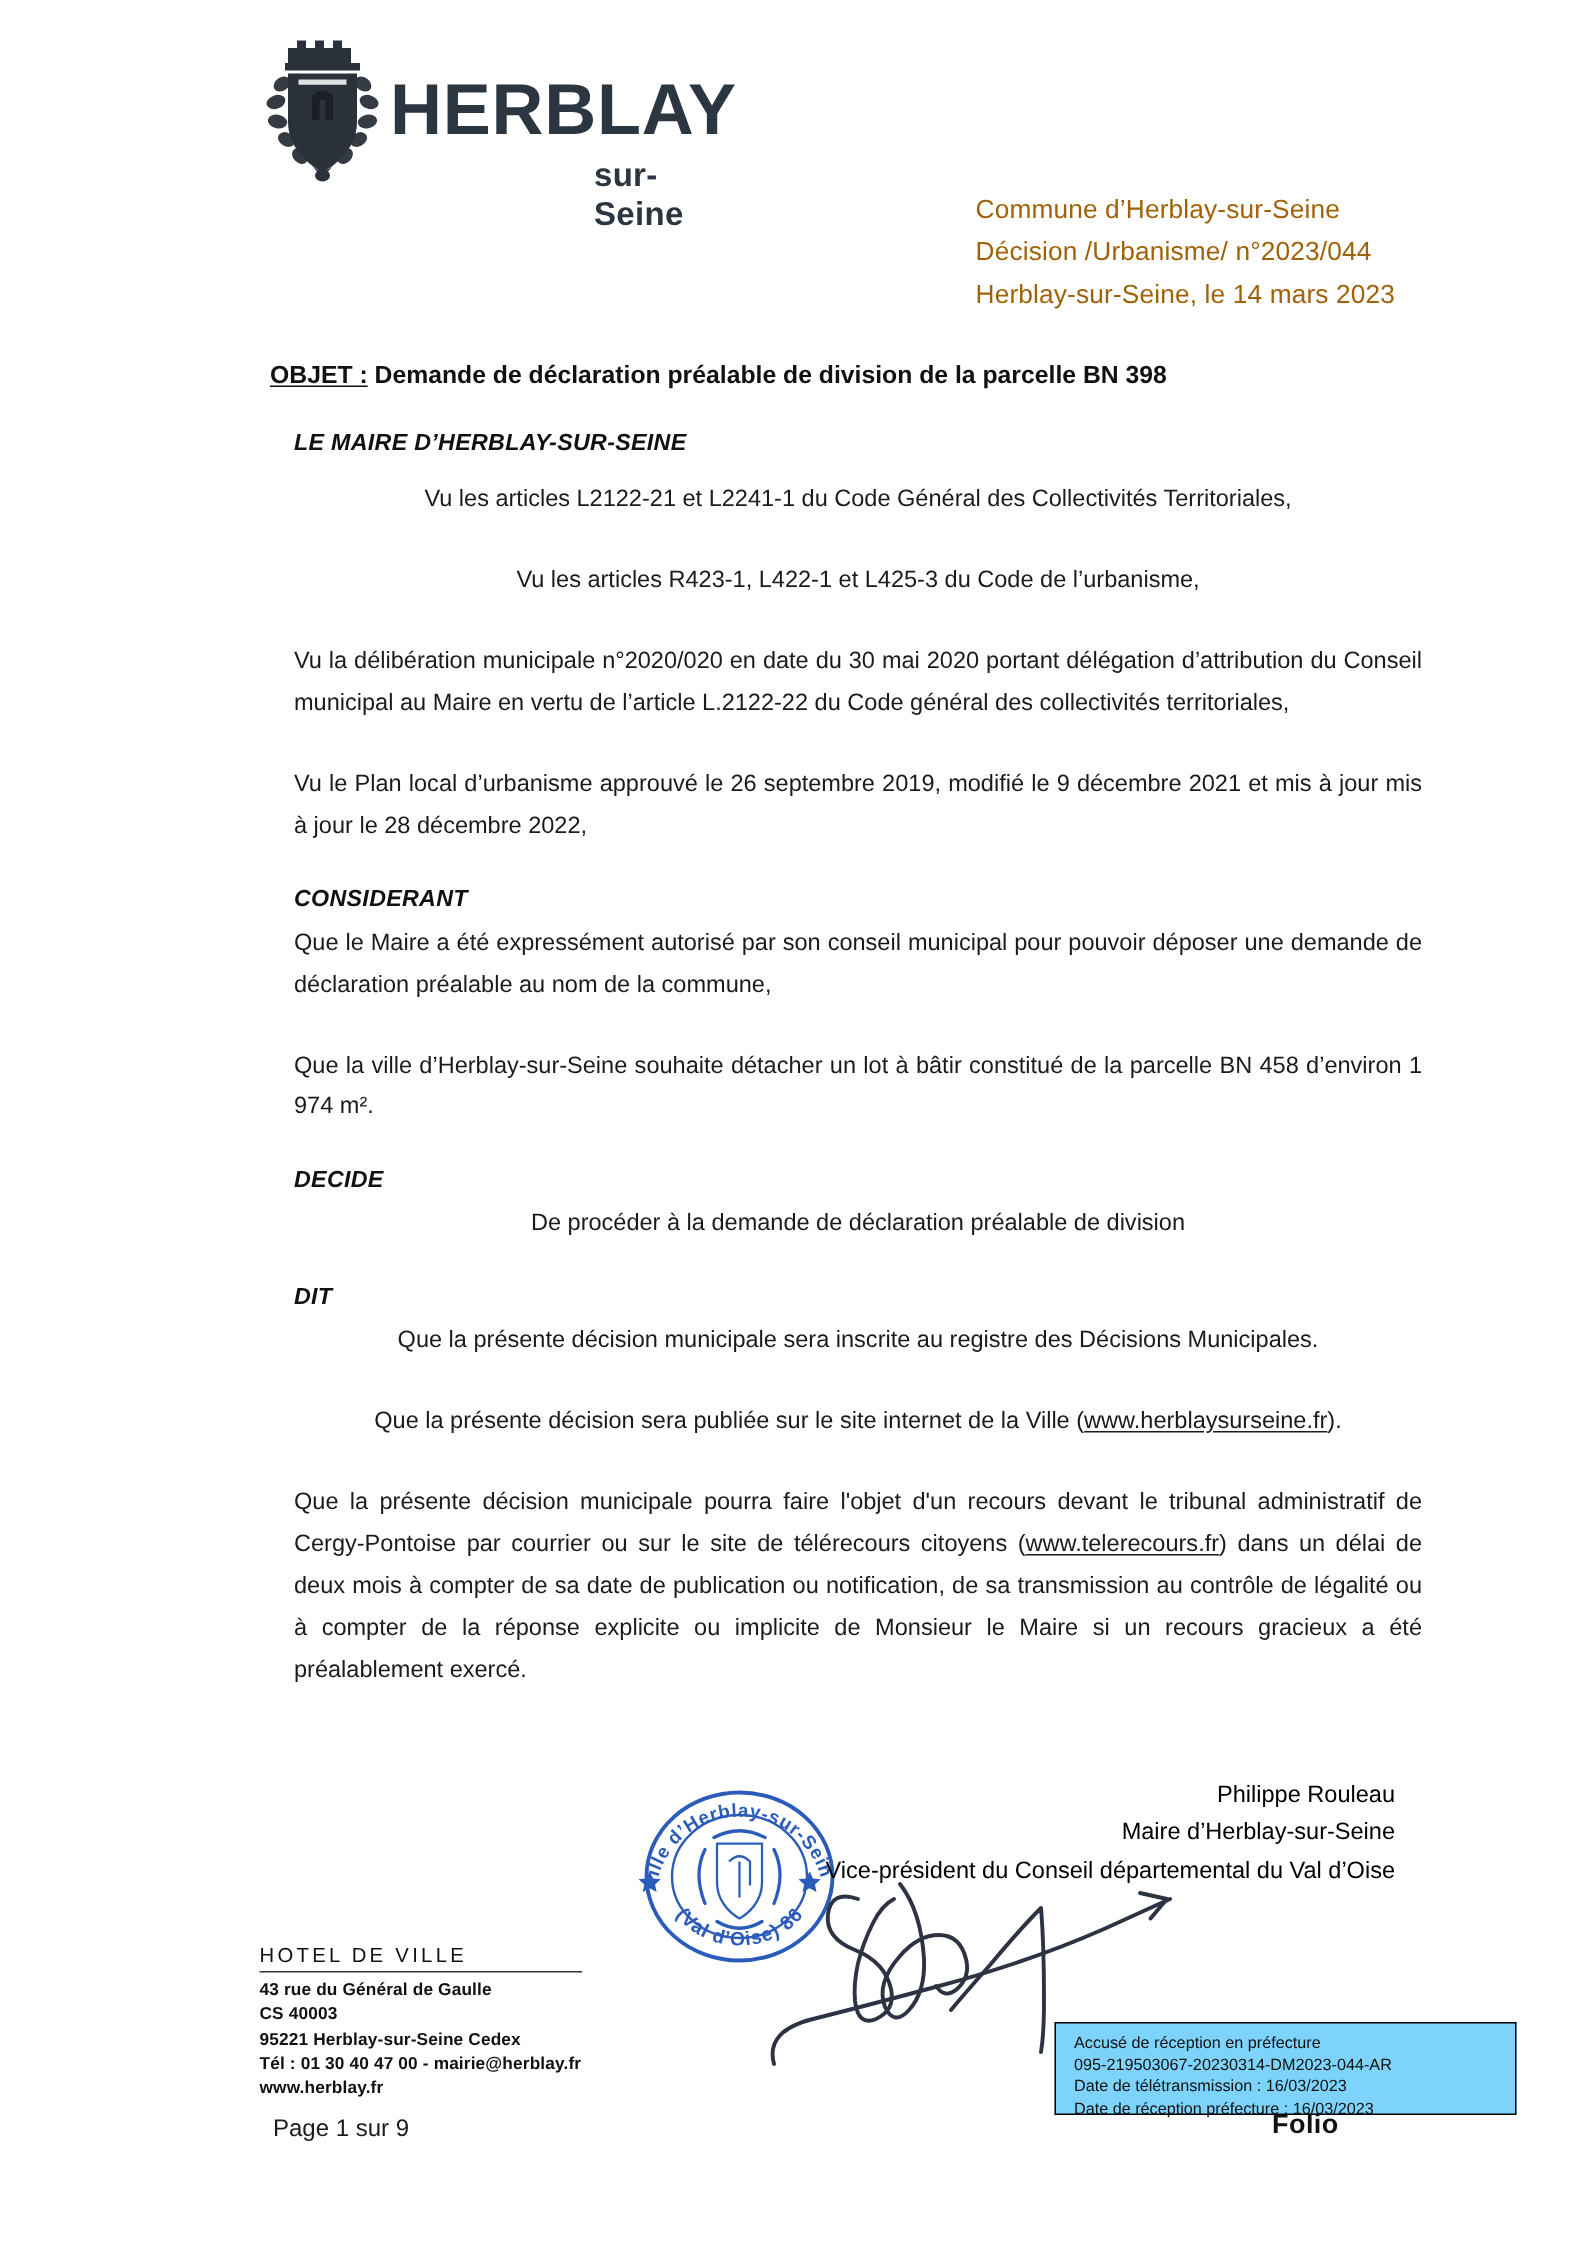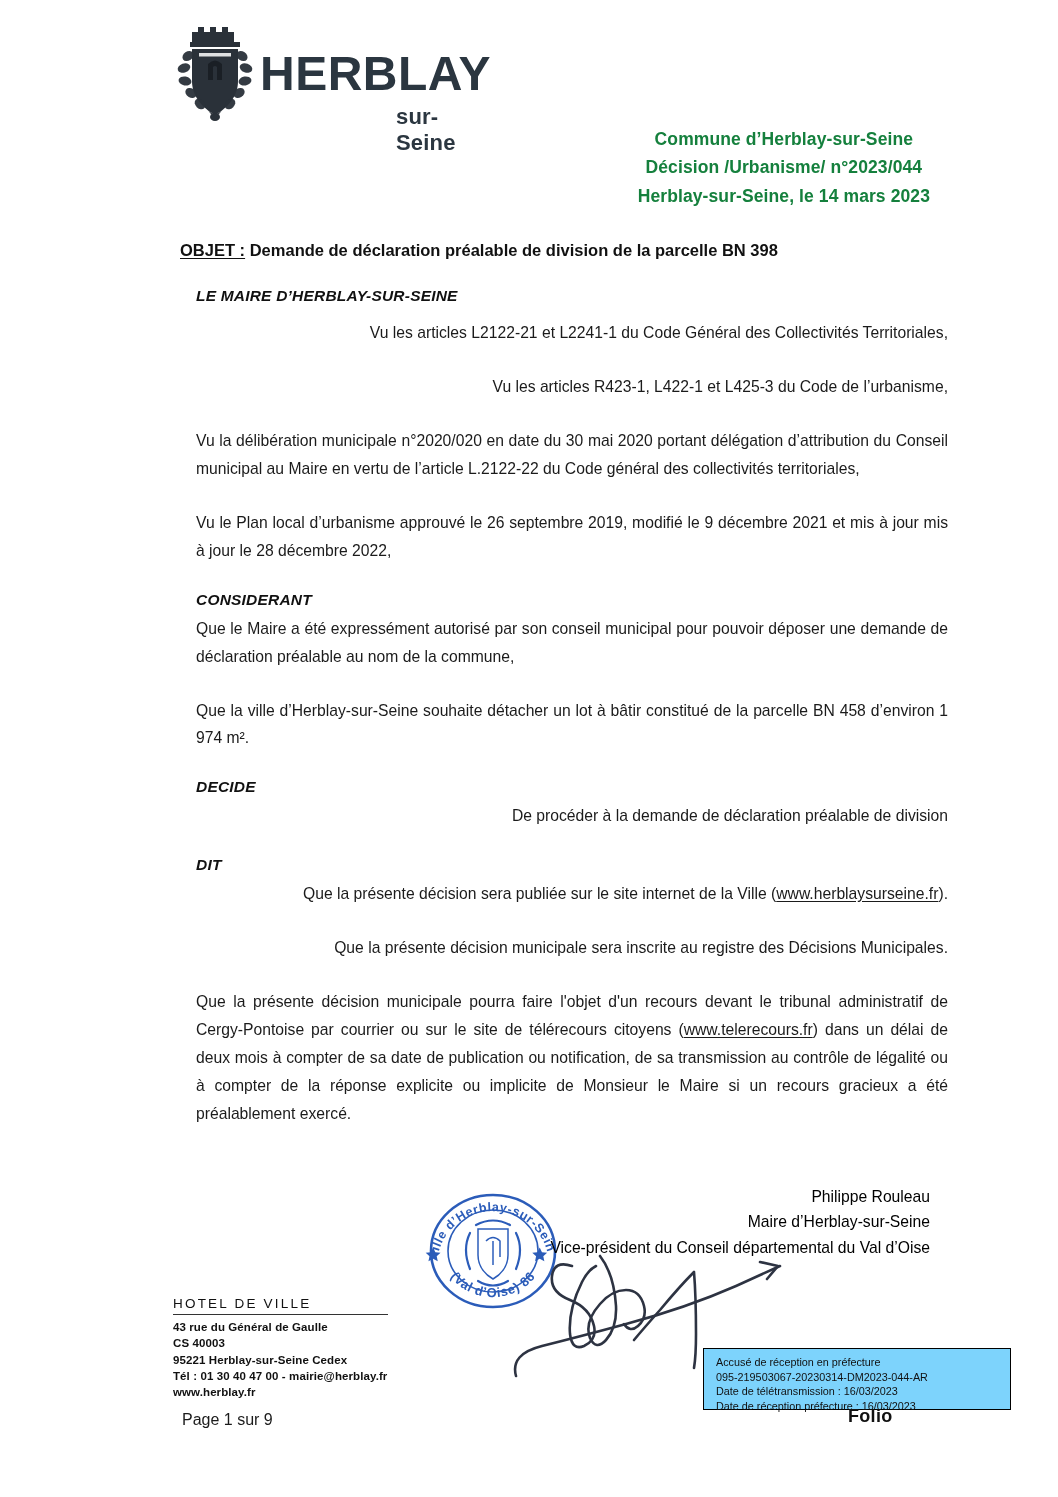--- a/index.html
+++ b/index.html
@@ -54,25 +54,25 @@
     font-weight: 700;
     color: #2b3640;
     letter-spacing: 0.2px;
   }
 
   
   .doc-header {
     position: absolute;
     right: 128px;
     top: 125px;
-    text-align: center;
+    text-align: left;
     font-size: 17.5px;
-    font-weight: 700;
+    font-weight: 400;
     line-height: 1.62;
-    color: #15803d;
+    color: #a16207;
     letter-spacing: 0.1px;
   }
 
   
   .objet-line {
     position: absolute;
     left: 180px;
     top: 241px;
     font-size: 16.5px;
     font-weight: 700;
@@ -99,21 +99,21 @@
     color: #111;
   }
   .section-title.tight { margin-bottom: 6px; }
   p.para {
     margin: 0 0 26px 0;
     font-size: 15.7px;
     line-height: 1.78;
     text-align: justify;
     color: #1b1b1b;
   }
-  p.para.nojust { text-align: right; }
+  p.para.nojust { text-align: center; }
   .u { text-decoration: underline; text-underline-offset: 2px; }
 
   
   .sig-block {
     position: absolute;
     right: 128px;
     top: 1184px;
     text-align: right;
     font-size: 15.7px;
     line-height: 1.62;
@@ -268,23 +268,23 @@
     <p class="para">Vu le Plan local d’urbanisme approuvé le 26 septembre 2019, modifié le 9 décembre 2021 et mis à jour mis à jour le 28 décembre 2022,</p>
 
     <div class="section-title tight">CONSIDERANT</div>
     <p class="para">Que le Maire a été expressément autorisé par son conseil municipal pour pouvoir déposer une demande de déclaration préalable au nom de la commune,</p>
     <p class="para">Que la ville d’Herblay-sur-Seine souhaite détacher un lot à bâtir constitué de la parcelle BN 458 d’environ 1 974 m².</p>
 
     <div class="section-title tight">DECIDE</div>
     <p class="para nojust">De procéder à la demande de déclaration préalable de division</p>
 
     <div class="section-title tight">DIT</div>
+    <p class="para nojust">Que la présente décision municipale sera inscrite au registre des Décisions Municipales.</p>
+
     <p class="para nojust"><span>Que la présente décision sera publiée sur le site internet de la Ville (</span><span class="u">www.herblaysurseine.fr</span><span>).</span></p>
-
-    <p class="para nojust">Que la présente décision municipale sera inscrite au registre des Décisions Municipales.</p>
 
     <p class="para"><span>Que la présente décision municipale pourra faire l'objet d'un recours devant le tribunal administratif de Cergy-Pontoise par courrier ou sur le site de télérecours citoyens (</span><span class="u">www.telerecours.fr</span><span>) dans un délai de deux mois à compter de sa date de publication ou notification, de sa transmission au contrôle de légalité ou à compter de la réponse explicite ou implicite de Monsieur le Maire si un recours gracieux a été préalablement exercé.</span></p>
   </div>
 
   <div class="stamp">
     <svg viewBox="0 0 150 122" width="150" height="122" aria-hidden="true">
       <defs>
         <path id="arcTop" d="M 20 66 A 56 54 0 0 1 130 66"></path>
         <path id="arcBot" d="M 22 66 A 54 52 0 0 0 128 66"></path>
       </defs>

